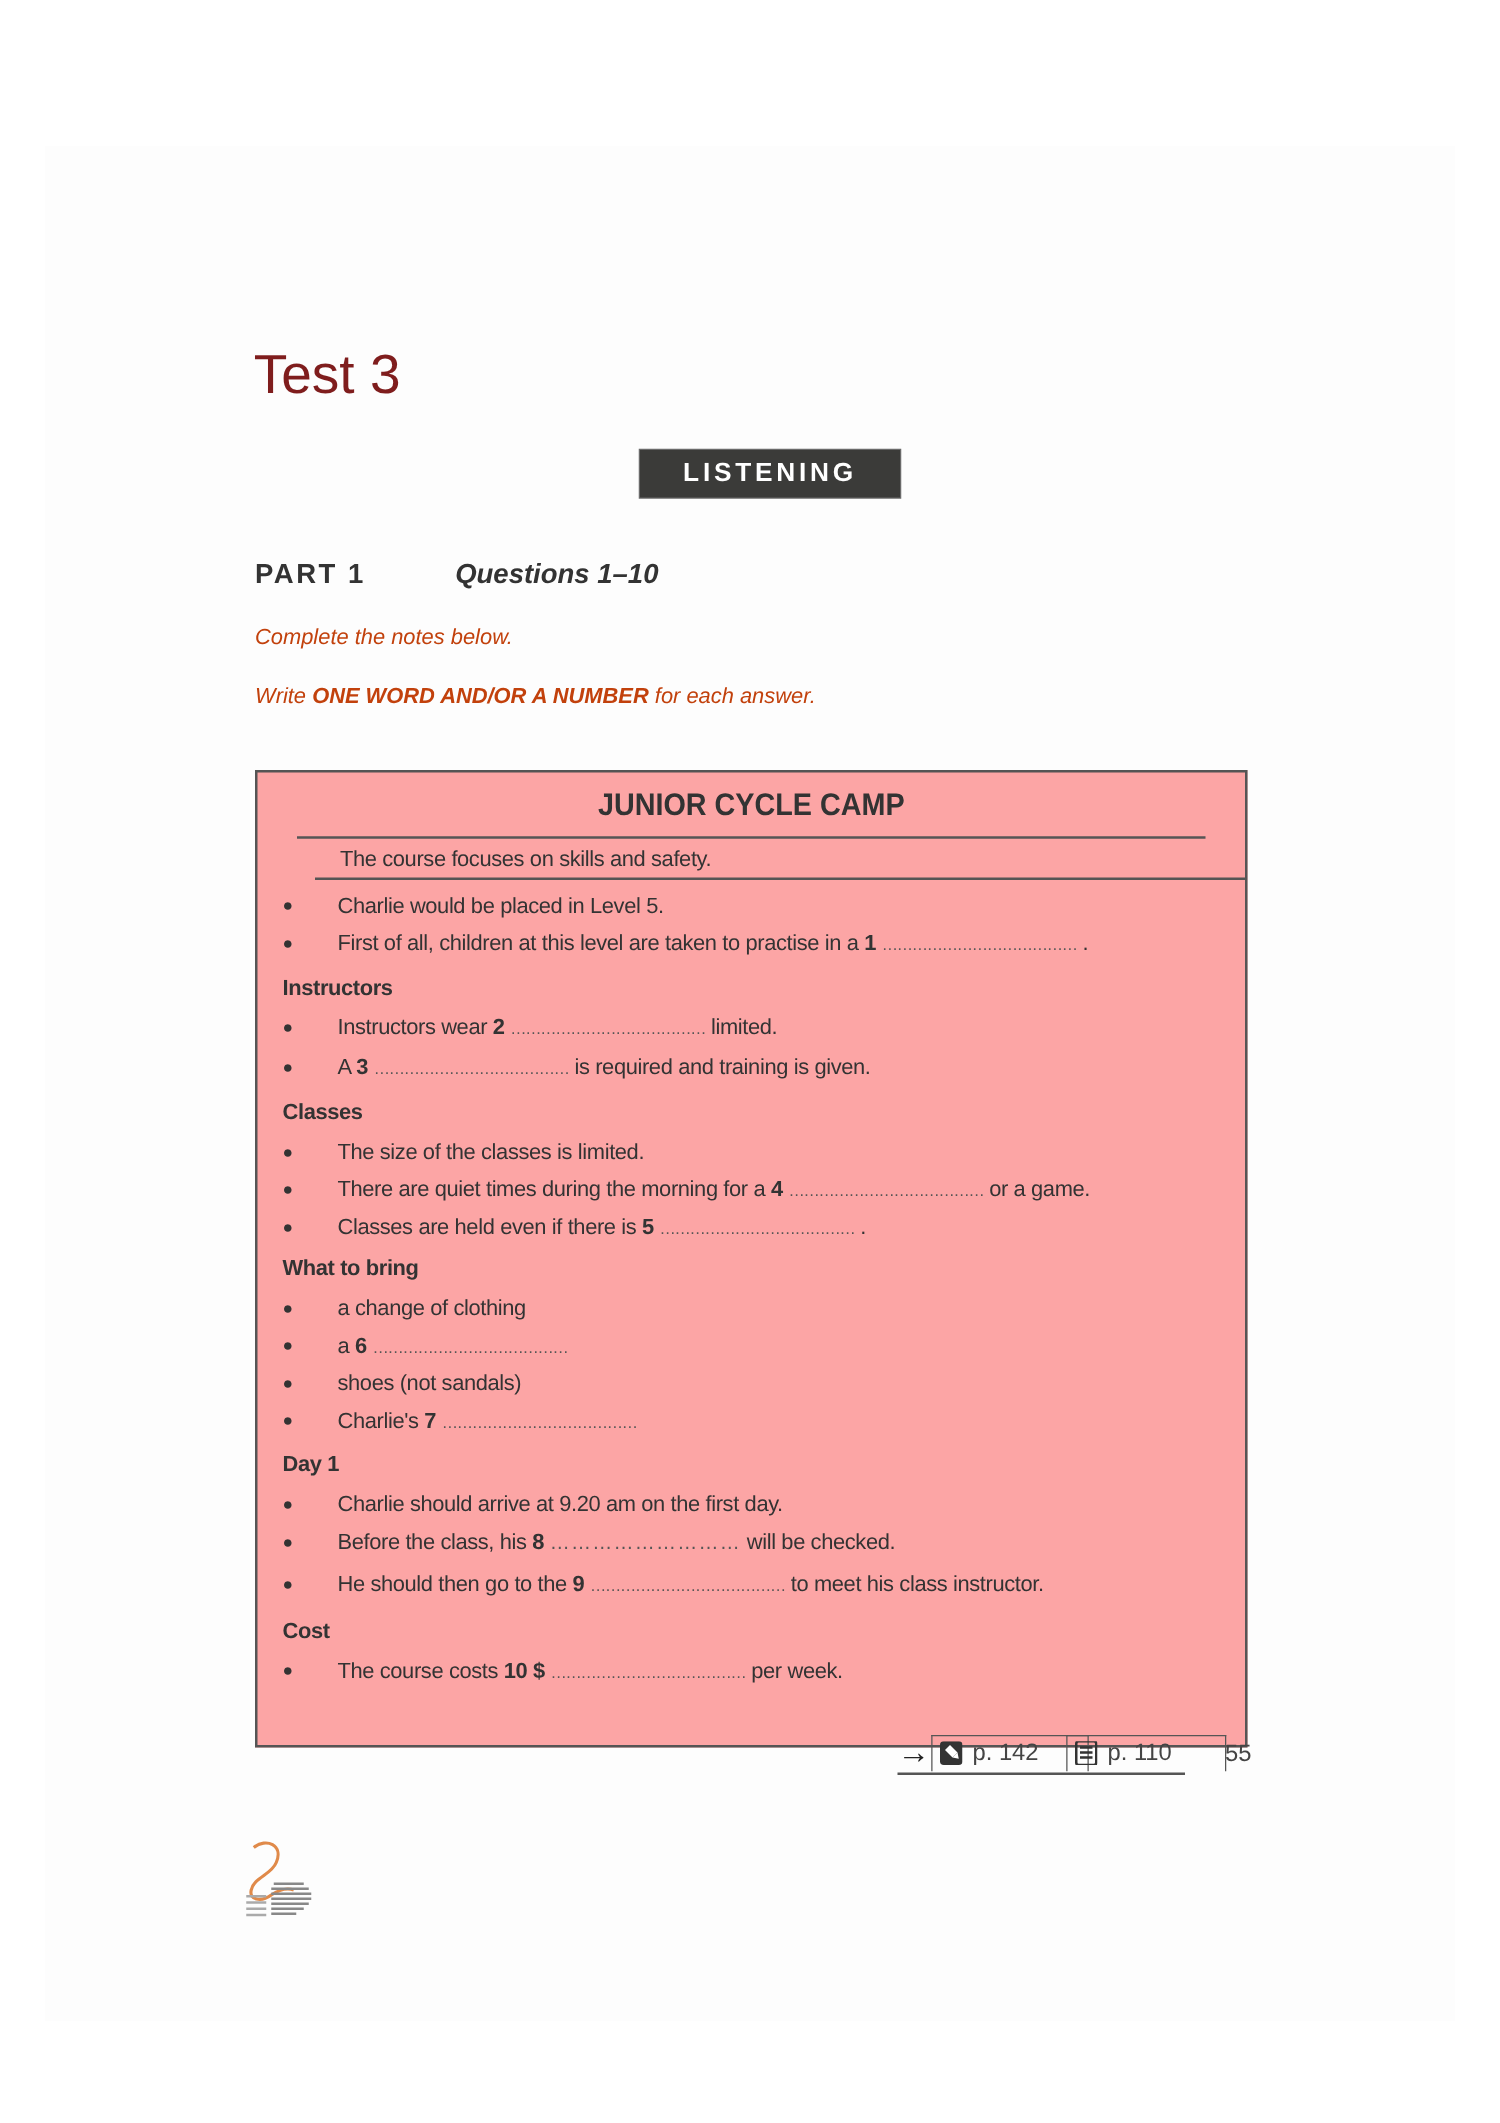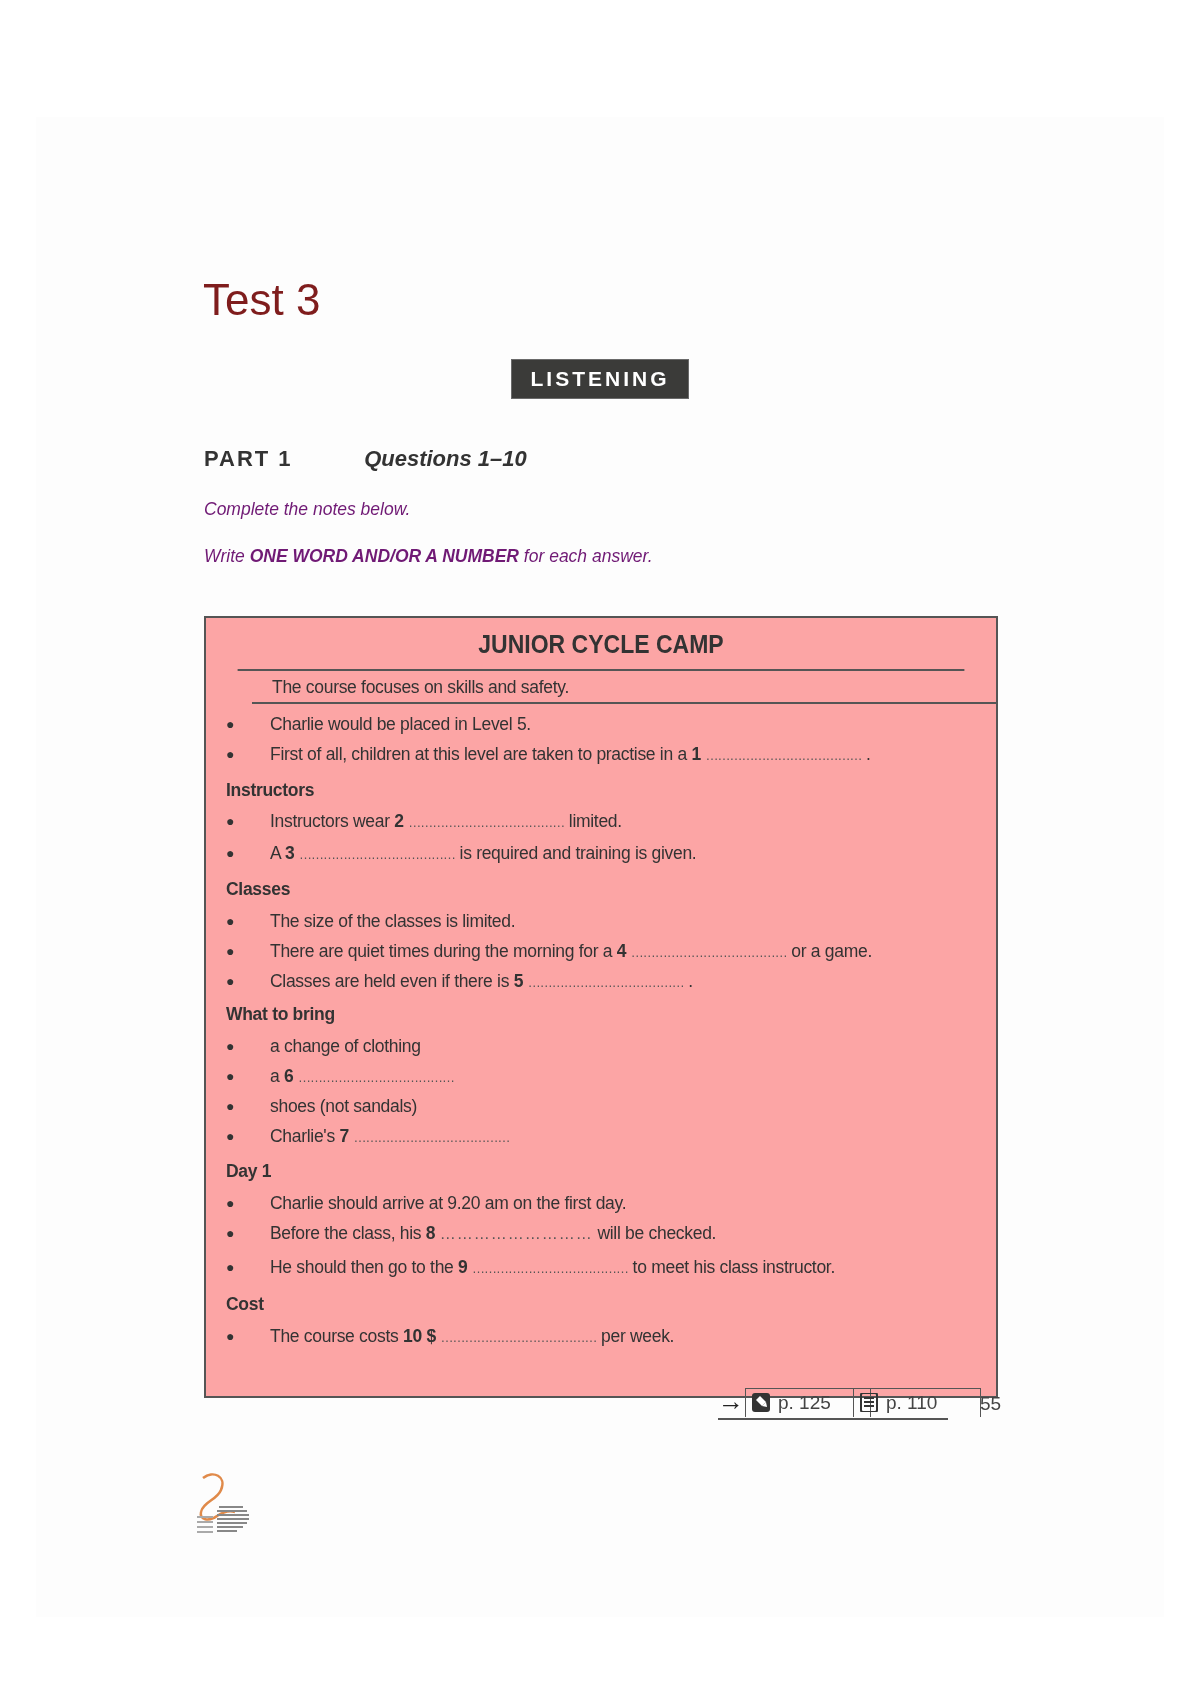--- a/index.html
+++ b/index.html
@@ -10,33 +10,33 @@
     }
     .sheet {
       position: absolute; left: 36px; top: 117px; width: 1128px; height: 1500px;
       background: #fdfdfd;
     }
     .test-title {
       position: absolute; left: 203px; top: 275px;
       font-size: 44px; color: #7f1d1d; letter-spacing: 0px;
     }
     .badge {
-      position: absolute; left: 512px; top: 360px; width: 176px; height: 38px;
+      position: absolute; left: 512px; top: 360px; width: 208px; height: 38px;
       background: #3b3b39; color: #fff; font-weight: bold; font-size: 21px;
       letter-spacing: 3px; text-align: center; line-height: 38px;
       box-shadow: 0 0 0 1px #6a6a6a;
     }
     .part-row {
       position: absolute; left: 204px; top: 446px; height: 30px;
       font-size: 22px; font-weight: bold; color: #333;
     }
     .part-label { letter-spacing: 2px; display: inline-block; width: 154px; }
     .part-questions { font-style: italic; }
     .instr {
-      position: absolute; left: 204px; font-size: 17.5px; font-style: italic; color: #701a75;
+      position: absolute; left: 204px; font-size: 17.5px; font-style: italic; color: #c2410c;
     }
     .instr b { font-style: italic; }
     .i1 { top: 499px; }
     .i2 { top: 546px; text-align: right; }
 
     .notes {
       position: absolute; left: 204px; top: 616px; width: 790px; height: 778px;
       border: 2.5px solid #555; background: #fca5a5;
     }
     .notes-title {
@@ -170,21 +170,21 @@
   </div>
 </div>
 
 <div class="arrow">→</div>
 <div class="ref-box rb1">
   <svg class="ref-icon" viewBox="0 0 18 19">
     <rect x="0" y="0" width="18" height="19" rx="3" fill="#333"></rect>
     <path d="M4 7 L8 3 L14 9 L10 13 Z" fill="#fff"></path>
     <path d="M10 13 L14 9 L15 14 Z" fill="#fff"></path>
   </svg>
-  <span>p. 125</span>
+  <span>p. 142</span>
 </div>
 <div class="ref-box rb2">
   <svg class="ref-icon" viewBox="0 0 18 19">
     <rect x="1" y="0" width="16" height="19" rx="2" fill="none" stroke="#333" stroke-width="2"></rect>
     <rect x="4" y="4" width="10" height="2" fill="#333"></rect>
     <rect x="4" y="8" width="10" height="2" fill="#333"></rect>
     <rect x="4" y="12" width="10" height="2" fill="#333"></rect>
   </svg>
   <span>p. 110</span>
 </div>

